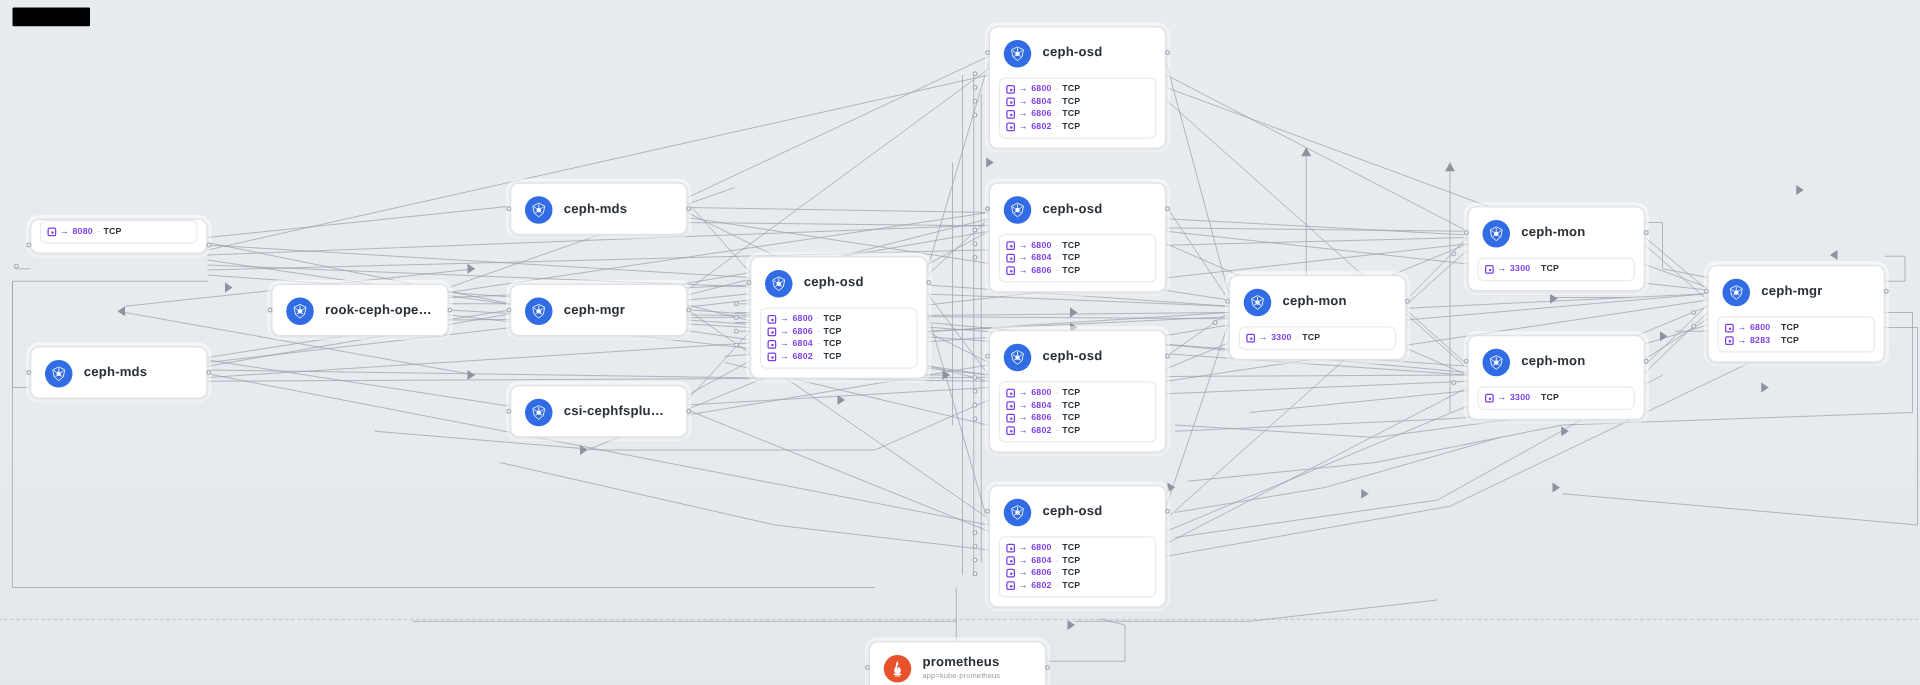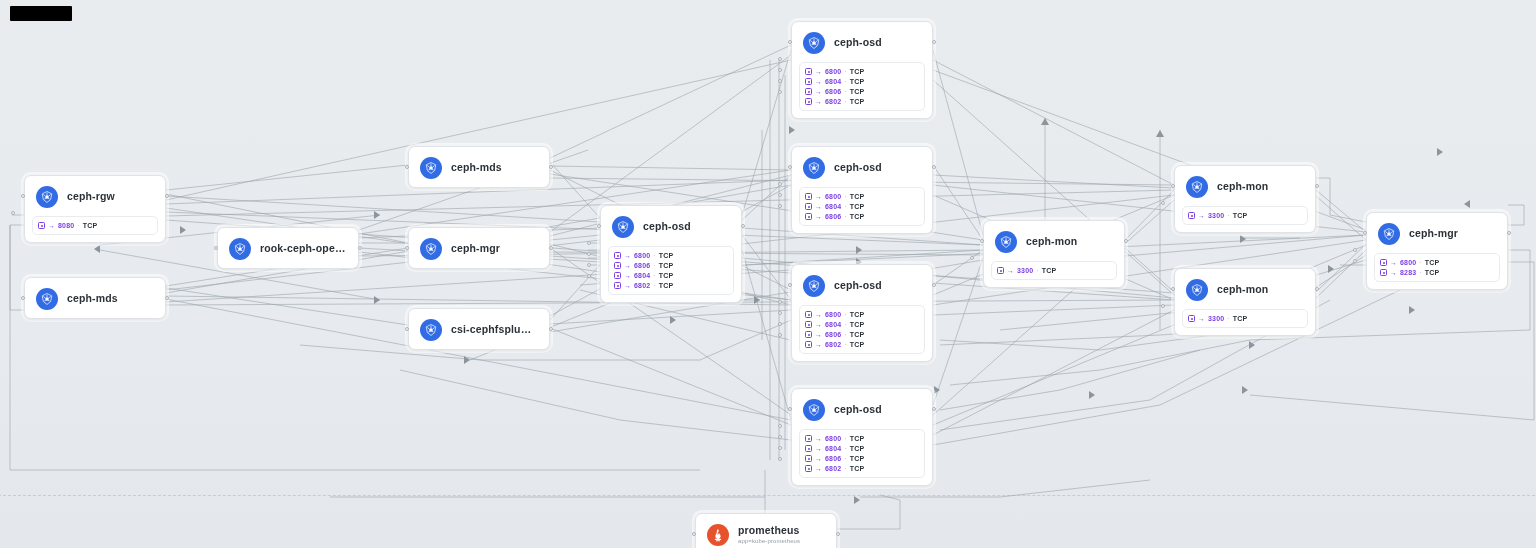--- a/index.html
+++ b/index.html
@@ -318,38 +318,20 @@
       <polygon class="arrow" points="862,250 856,246 856,254"></polygon>
       <polygon class="arrow" points="795,130 789,126 789,134"></polygon>
       <polygon class="arrow" points="1470,200 1464,204 1470,208"></polygon>
       <polygon class="arrow" points="1443,152 1437,148 1437,156"></polygon>
       <polygon class="arrow" points="606,258 600,254 600,262"></polygon>
     </g>
   </svg>
 
   <div id="nodes-layer">
       <div class="node" style="left: 24px; top: 175px; width: 142px;">
-        <div class="node-head">
-          <span class="k8s-icon">
-            <svg width="14" height="14" viewBox="0 0 24 24" aria-hidden="true">
-              <g fill="none" stroke="#ffffff" stroke-width="1.2" stroke-linejoin="round">
-                <polygon points="12,2.6 20.2,6.6 18.2,16.4 12,21.4 5.8,16.4 3.8,6.6"></polygon>
-                <circle cx="12" cy="12" r="3.1" fill="#ffffff" stroke="none"></circle>
-                <line x1="12" y1="4.4" x2="12" y2="8.9"></line>
-                <line x1="18.6" y1="7.6" x2="14.7" y2="10.4"></line>
-                <line x1="16.6" y1="15.6" x2="13.6" y2="14.2"></line>
-                <line x1="7.4" y1="15.6" x2="10.4" y2="14.2"></line>
-                <line x1="5.4" y1="7.6" x2="9.3" y2="10.4"></line>
-              </g>
-            </svg>
-          </span>
-          <span class="node-title-wrap">
-            <span class="node-title">ceph-rgw</span>
-          </span>
-        </div>
         <div class="ports">
           <div class="port-row">
             <span class="port-badge"></span>
             <span class="port-arrow">→</span>
             <span class="port-num">8080</span>
             <span class="port-dot">·</span>
             <span class="port-proto">TCP</span>
           </div>
         </div>
       </div>

